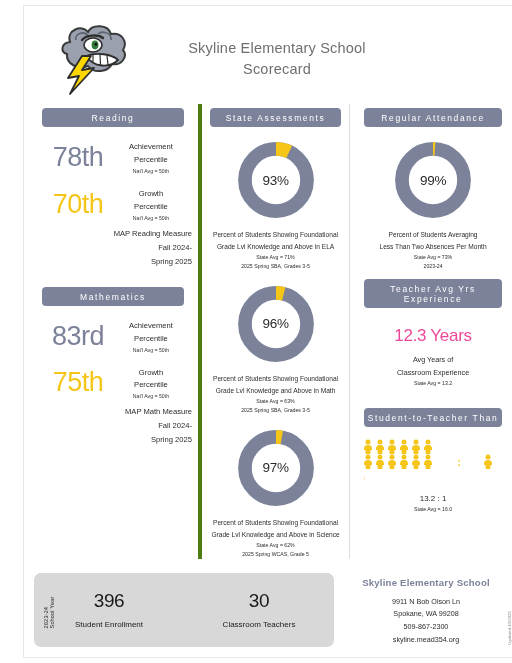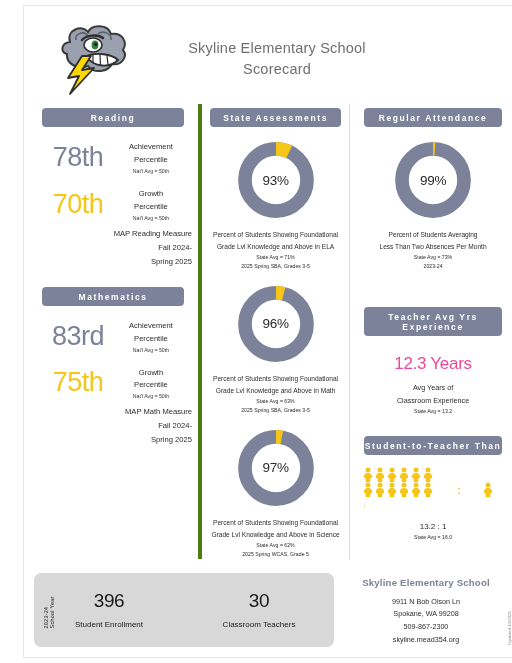--- a/index.html
+++ b/index.html
@@ -26,21 +26,21 @@
 
   
   .columns { display: flex; padding: 0 10px; gap: 6px; }
   .col { position: relative; }
   .col-left   { width: 158px; }
   .col-mid    { width: 156px; border-left: 4px solid #4d7c0f; border-right: 1px solid #dcdcdc; }
   .col-right  { width: 158px; }
 
   .bar {
     background: #7c8299; color: #ffffff;
-    font-size: 8.5px; font-weight: bold; letter-spacing: 1.6px;
+    font-size: 8.5px; font-weight: normal; letter-spacing: 1.6px;
     text-align: center; padding: 5px 0 4px;
     border-radius: 4px; margin: 4px 8px 0;
   }
 
   
   .pct-row { display: flex; align-items: center; justify-content: center; margin-top: 14px; padding: 0 6px; }
   .pct-num { font-size: 27px; font-weight: 500; width: 78px; text-align: center; letter-spacing: -.5px; }
   .pct-num.gray { color: #7c8299; }
   .pct-num.gold { color: #f5c518; }
   .pct-lbl { width: 72px; text-align: center; color: #2b2b2b; }
@@ -247,21 +247,21 @@
           <div class="val">99%</div>
         </div>
         <div class="cap">
           <div>Percent of Students Averaging</div>
           <div>Less Than Two Absences Per Month</div>
           <div class="sub">State Avg = 73%</div>
           <div class="sub">2023-24</div>
         </div>
       </div>
 
-      <div class="bar" style="margin-top:36px">Teacher Avg Yrs Experience</div>
+      <div class="bar" style="margin-top:8px">Teacher Avg Yrs Experience</div>
       <div class="years">12.3 Years</div>
       <div class="years-cap">
         <div>Avg Years of</div>
         <div>Classroom Experience</div>
         <div class="sub">State Avg = 13.2</div>
       </div>
 
       <div class="bar" style="margin-top:20px">Student-to-Teacher Than</div>
 
       <div class="ratio-wrap">

